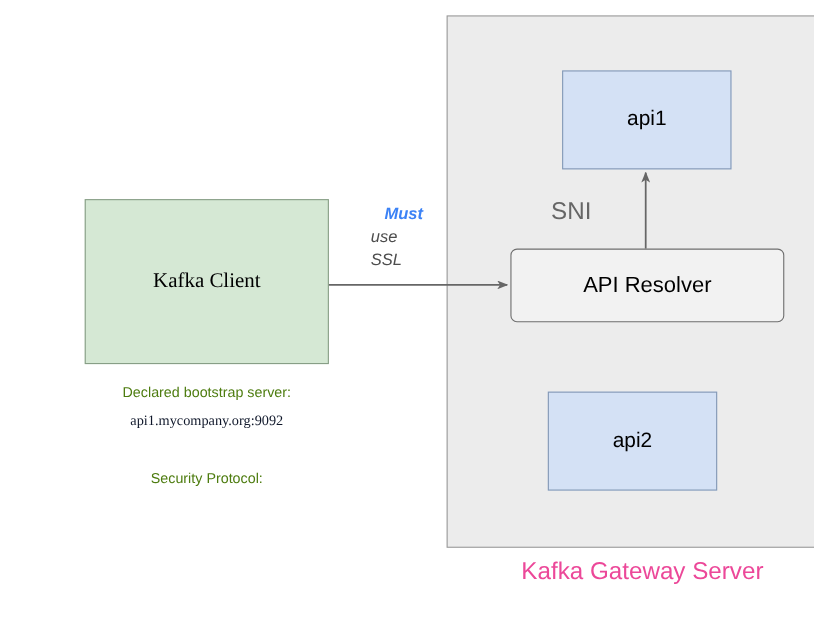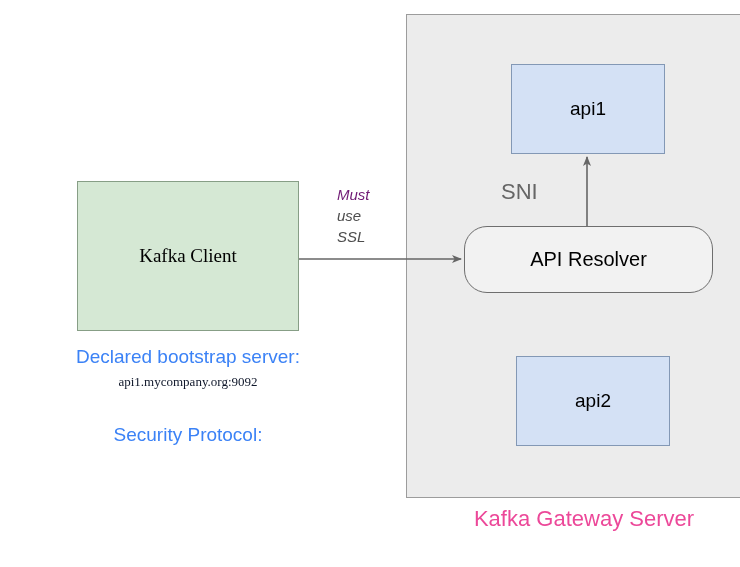--- a/index.html
+++ b/index.html
@@ -60,52 +60,53 @@
   }
   #api1-box {
     left: 471px;
     top: 64px;
     width: 154px;
     height: 90px;
     background: #d4e1f5;
     border: 1px solid #8398b5;
   }
   #api2-box {
-    left: 476px;
+    left: 458px;
     top: 356px;
     width: 154px;
     height: 90px;
     background: #d4e1f5;
     border: 1px solid #8398b5;
   }
   #api-resolver-box {
     left: 424px;
     top: 226px;
     width: 249px;
     height: 67px;
     background: #f2f2f2;
     border: 1px solid #6e6e6e;
-    border-radius: 23px;
+    border-radius: 6px;
     font-size: 20px;
   }
 
   
   #must-use-ssl-label {
     position: absolute;
     left: 297px;
     top: 184px;
     width: 60px;
     font-size: 15px;
     font-style: italic;
     color: #4d4d4d;
     line-height: 21px;
   }
   #must-use-ssl-label .strong {
-    font-weight: normal;
-    color: #701a75;
+    font-weight: bold;
+    color: #3b82f6;
+    text-align: center;
   }
   #sni-label {
     position: absolute;
     left: 461px;
     top: 179px;
     font-size: 22px;
     color: #666666;
   }
 
   
@@ -118,23 +119,23 @@
     left: 8px;
     top: 345px;
     width: 280px;
   }
   #security-annotation {
     left: 8px;
     top: 423px;
     width: 280px;
   }
   .annotation .ann-title {
-    font-size: 19px;
+    font-size: 13px;
     line-height: 24px;
-    color: #3b82f6;
+    color: #4d7c0f;
   }
   .annotation .ann-mono {
     font-family: Liberation Serif, serif;
     font-size: 13px;
     line-height: 25px;
     color: #0f172a;
   }
   .annotation .ann-or {
     font-family: "Liberation Sans", sans-serif;
     font-size: 16px;

